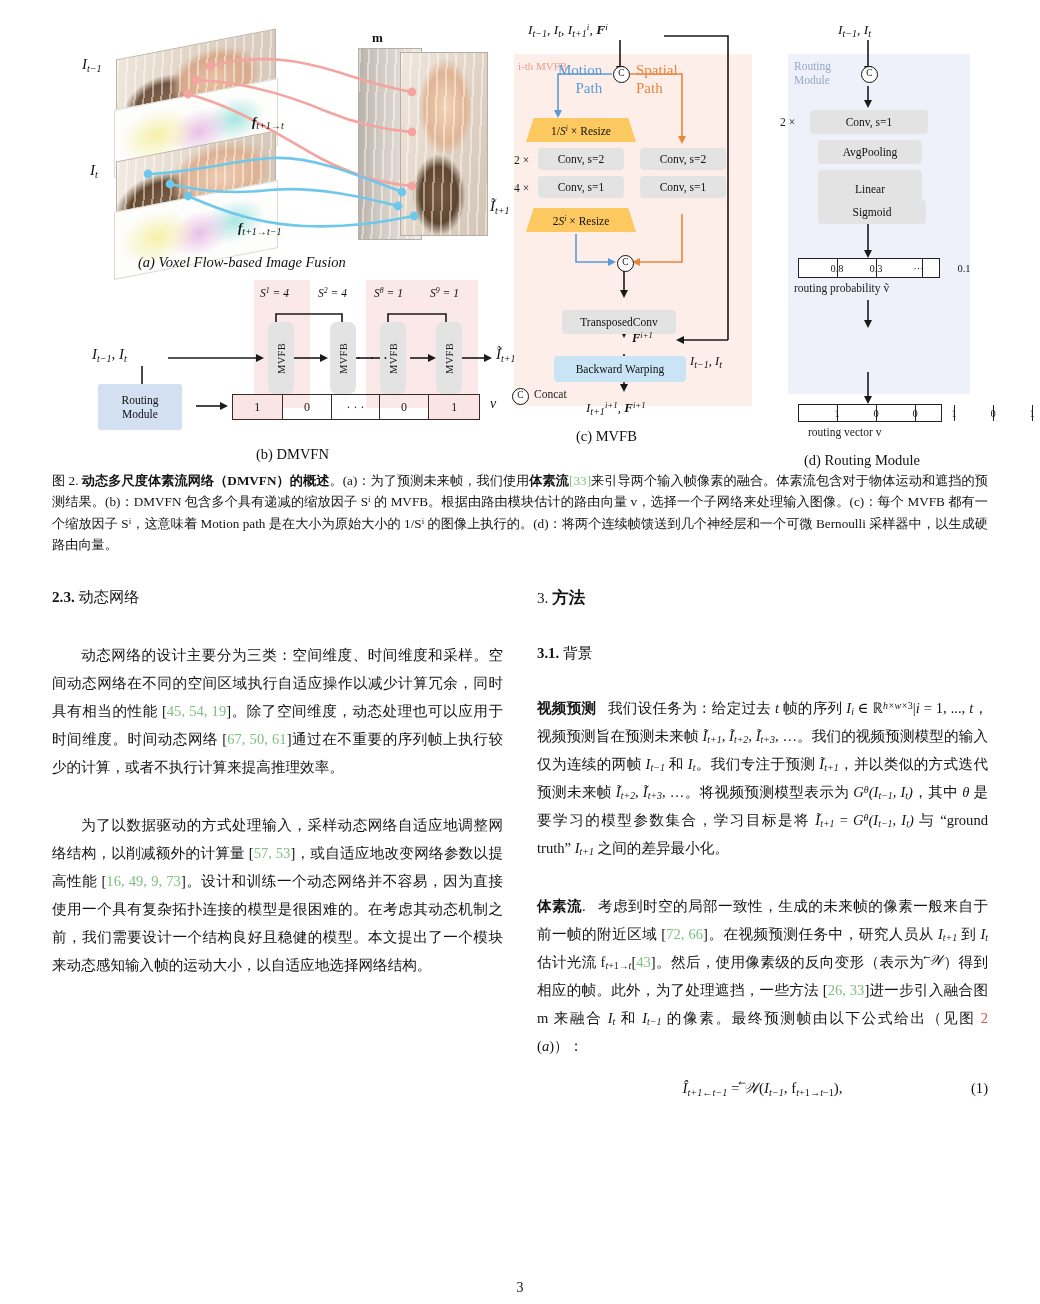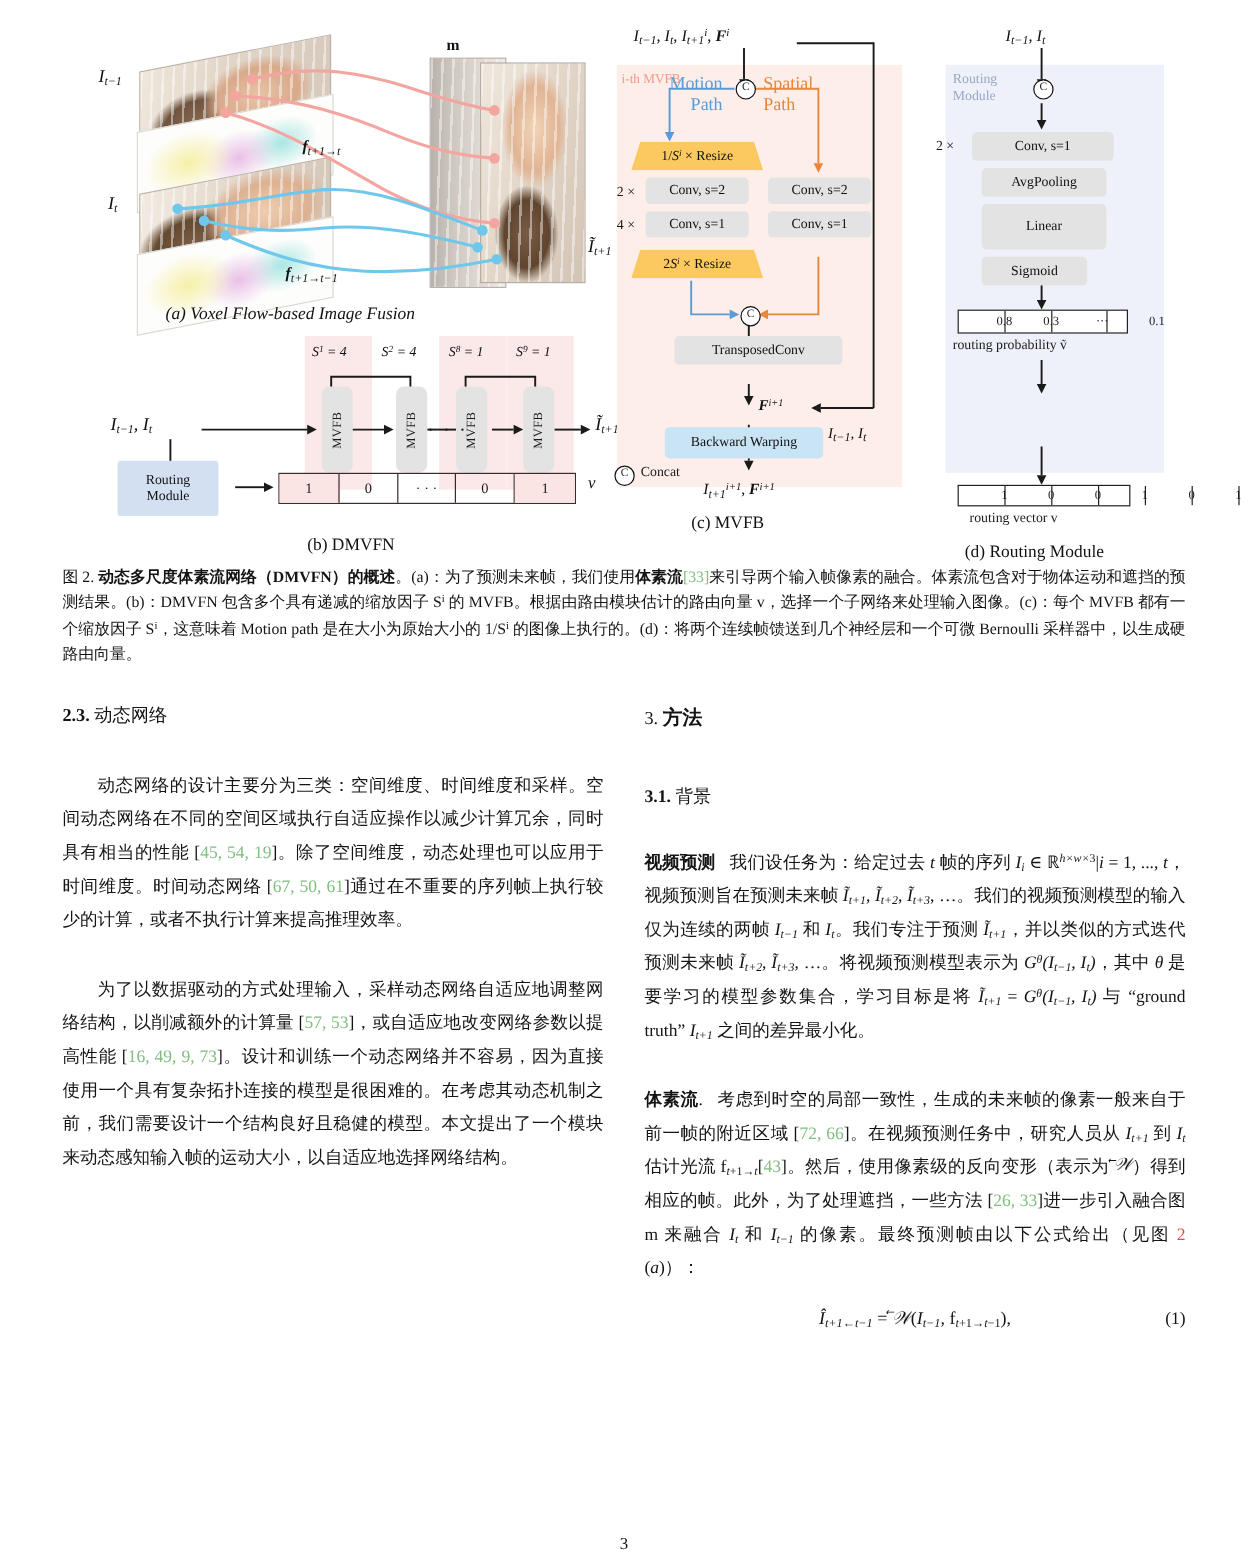--- a/index.html
+++ b/index.html
@@ -593,21 +593,21 @@
       <div class="node" style="left:24px; top:130px; width:86px; height:22px;">Conv, s=2</div>
       <div class="mult" style="left:0px; top:164px;">4 ×</div>
       <div class="node" style="left:24px; top:158px; width:86px; height:22px;">Conv, s=1</div>
       <div class="trapz" style="left:12px; top:190px; width:110px; height:24px;">
         <span>2<i>S</i><sup><i>i</i></sup> × Resize</span>
       </div>
 
       <div class="node" style="left:126px; top:130px; width:86px; height:22px;">Conv, s=2</div>
       <div class="node" style="left:126px; top:158px; width:86px; height:22px;">Conv, s=1</div>
 
-      <div class="node" style="left:48px; top:262px; width:140px; height:24px;">TransposedConv</div>
+      <div class="node" style="left:48px; top:292px; width:114px; height:24px;">TransposedConv</div>
       <div class="lbl" style="left:118px; top:312px; font-size:12.5px;">
         <b>F</b><sup><i>i</i>+1</sup>
       </div>
       <div class="node blue" style="left:40px; top:338px; width:132px; height:26px;">Backward Warping</div>
       <div class="lbl" style="left:176px; top:336px; font-size:12.5px;">
         <i>I</i><span class="sub"><i>t</i>−1</span>, <i>I</i><span class="sub"><i>t</i></span>
       </div>
 
       <div class="concat" style="left:-2px; top:370px;">C</div>
       <div class="capsmall" style="left:20px; top:370px;">Concat</div>
@@ -647,21 +647,21 @@
           <polygon points="98,378 106,378 102,386"></polygon>
         </g>
       </svg>
 
       <div class="concat" style="left:95px; top:48px;">C</div>
 
       <div class="mult" style="left:14px; top:98px;">2 ×</div>
       <div class="node" style="left:44px; top:92px; width:118px; height:24px;">Conv, s=1</div>
       <div class="node" style="left:52px; top:122px; width:104px; height:24px;">AvgPooling</div>
       <div class="node" style="left:52px; top:152px; width:104px; height:38px;">Linear</div>
-      <div class="node" style="left:52px; top:196px; width:88px; height:24px;">Sigmoid</div>
+      <div class="node" style="left:52px; top:182px; width:108px; height:24px;">Sigmoid</div>
 
       <div class="probrow" style="left:32px; top:240px; width:142px; height:20px;">
         <div style="width:32px;">0.8</div>
         <div style="width:32px;">0.3</div>
         <div style="width:46px;">···</div>
         <div style="width:44px;">0.1</div>
       </div>
       <div class="capsmall" style="left:28px; top:264px;">routing probability ṽ</div>
 
 
@@ -698,21 +698,21 @@
       <p class="para">
         <span>动态网络的设计主要分为三类：空间维度、时间维度和采样。空间动态网络在不同的空间区域执行自适应操作以减少计算冗余，同时具有相当的性能 [</span><span class="cite">45, 54, 19</span><span>]。除了空间维度，动态处理也可以应用于时间维度。时间动态网络 [</span><span class="cite">67, 50, 61</span><span>]通过在不重要的序列帧上执行较少的计算，或者不执行计算来提高推理效率。</span>
       </p>
 
       <p class="para">
         <span>为了以数据驱动的方式处理输入，采样动态网络自适应地调整网络结构，以削减额外的计算量 [</span><span class="cite">57, 53</span><span>]，或自适应地改变网络参数以提高性能 [</span><span class="cite">16, 49, 9, 73</span><span>]。设计和训练一个动态网络并不容易，因为直接使用一个具有复杂拓扑连接的模型是很困难的。在考虑其动态机制之前，我们需要设计一个结构良好且稳健的模型。本文提出了一个模块来动态感知输入帧的运动大小，以自适应地选择网络结构。</span>
       </p>
     </div>
 
     <div class="col">
-      <h2 class="sec big" style="margin-bottom:37px;">
+      <h2 class="sec big" style="margin-bottom:26px;">
         <span class="num" style="font-weight:normal">3.</span>
         <span class="txt">方法</span>
       </h2>
 
       <h3 class="subsec">
         <span class="num">3.1.</span>
         <span>背景</span>
       </h3>
 
       <p class="para noindent">

